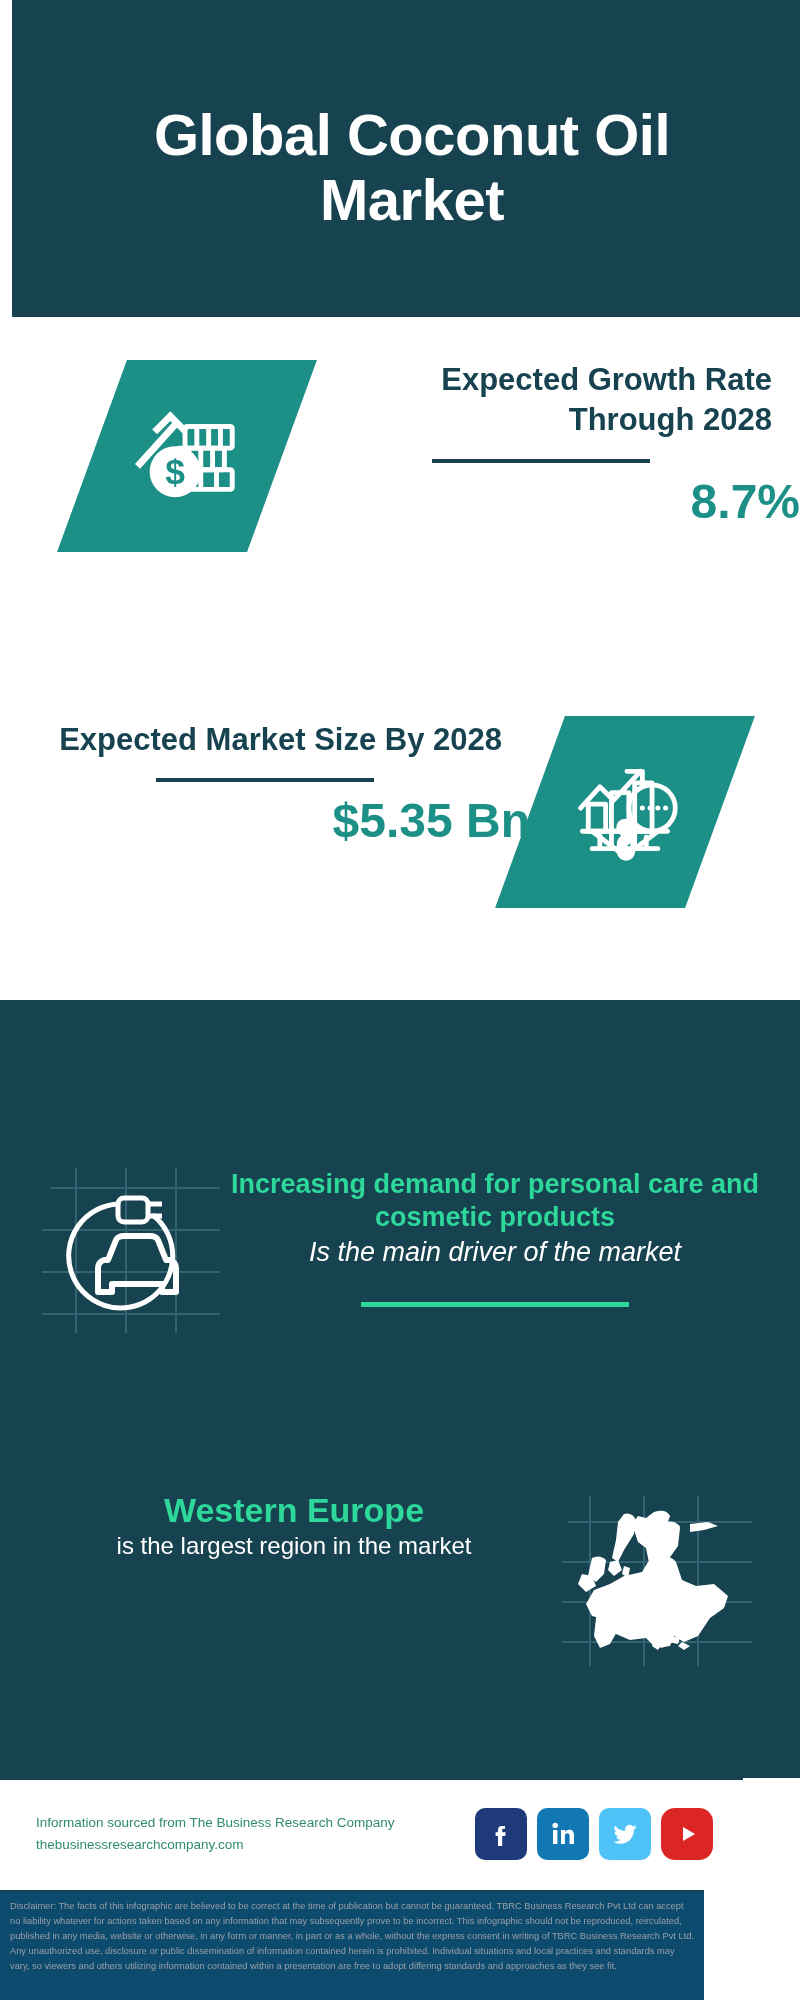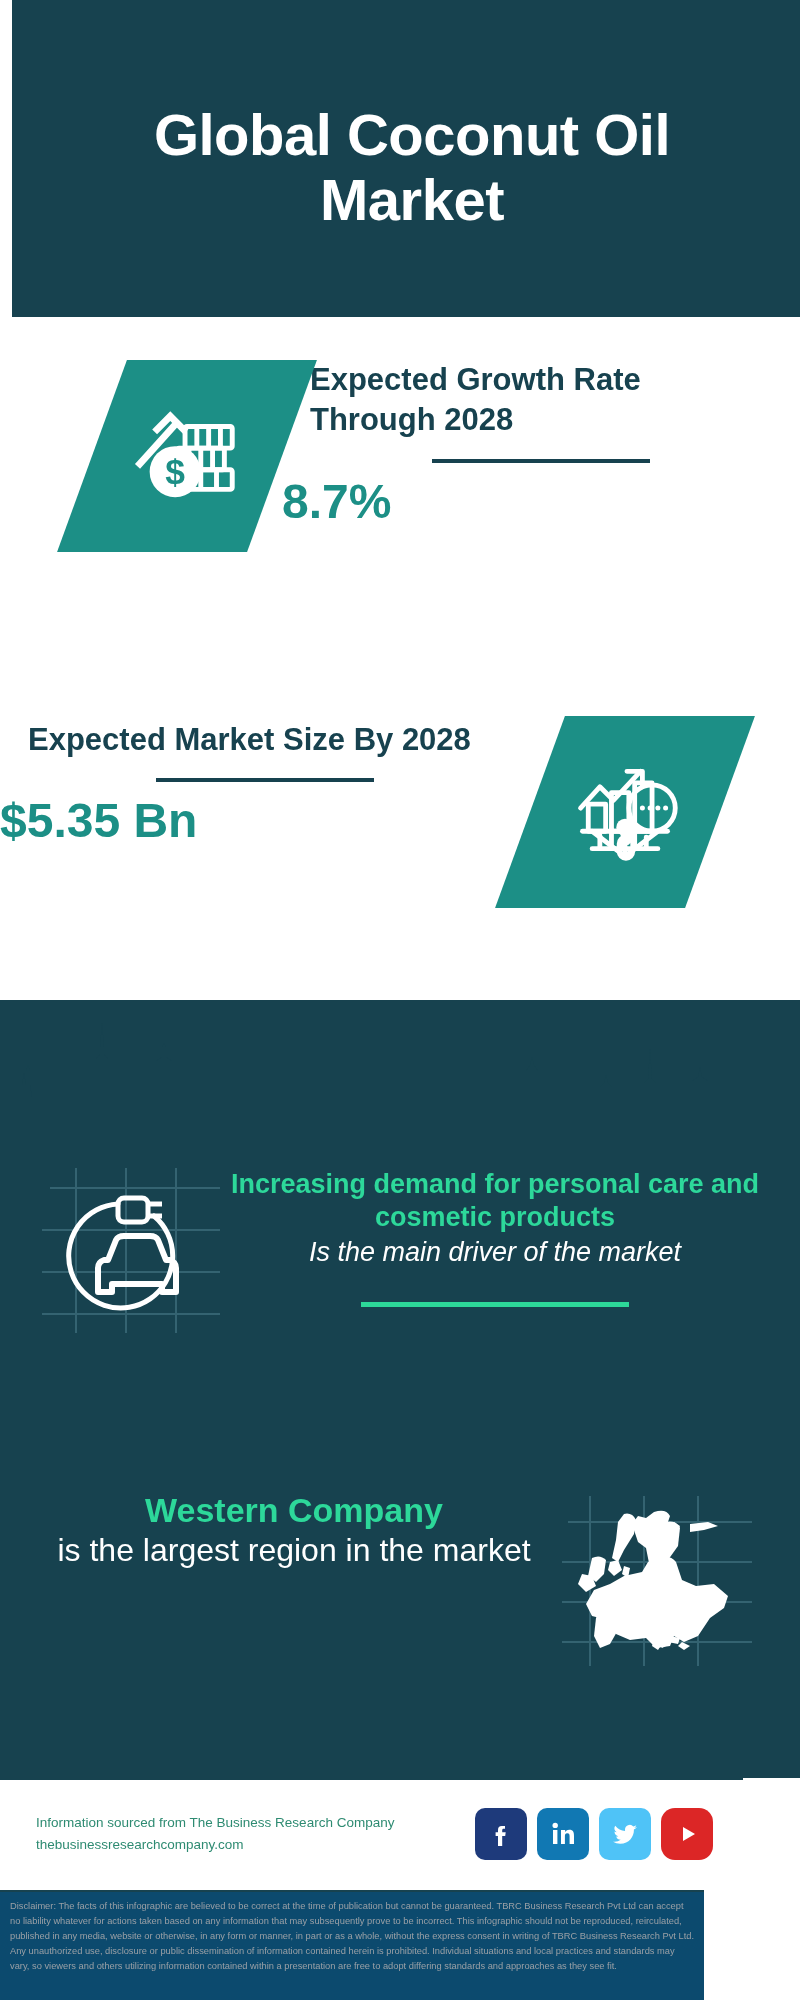--- a/index.html
+++ b/index.html
@@ -41,21 +41,21 @@
     width: 190px; height: 192px;
     background: #1C8F86;
     transform: skewX(-20deg);
     display: flex; align-items: center; justify-content: center;
     flex: none;
   }
   .para-badge > .icon-wrap { transform: skewX(20deg); display:block; }
 
   .stat-growth .para-badge { margin-left: 92px; margin-top: 20px; }
 
-  .stat-text { flex: 1; text-align: left; padding-top: 20px; }
+  .stat-text { flex: 1; text-align: right; padding-top: 20px; }
   .stat-label {
     color: #17424F;
     font-size: 31px;
     font-weight: bold;
     line-height: 1.3;
     padding: 0 28px;
   }
   .rule {
     width: 218px; height: 4px;
     background: #17424F;
@@ -132,21 +132,21 @@
   }
   .region-text { flex: 1; text-align: center; padding-left: 26px; }
   .region-title {
     color: #2DD89A;
     font-size: 34px;
     font-weight: bold;
     line-height: 1.22;
   }
   .region-sub {
     color: #ffffff;
-    font-size: 32px;
+    font-size: 24px;
     font-weight: normal;
     line-height: 1.22;
   }
   .region-row .grid-icon-box {
     width: 190px; height: 170px;
     margin-left: 0; margin-right: 48px; margin-top: 6px;
   }
 
   
   .footer {
@@ -296,21 +296,21 @@
       </div>
       <div class="driver-text">
         <div class="accent-line1">Increasing demand for personal care and cosmetic products</div>
         <div class="white-line2">Is the main driver of the market</div>
         <div class="green-rule"></div>
       </div>
     </div>
 
     <div class="region-row">
       <div class="region-text">
-        <div class="region-title">Western Company</div>
+        <div class="region-title">Western Europe</div>
         <div class="region-sub">is the largest region in the market</div>
       </div>
       <div class="grid-icon-box">
         <svg width="190" height="170" viewBox="0 0 190 170">
           <g stroke="#3A6977" stroke-width="2" opacity="0.85">
             <line x1="6" y1="26" x2="190" y2="26"></line>
             <line x1="0" y1="66" x2="190" y2="66"></line>
             <line x1="0" y1="106" x2="190" y2="106"></line>
             <line x1="0" y1="146" x2="190" y2="146"></line>
             <line x1="28" y1="0" x2="28" y2="170"></line>

